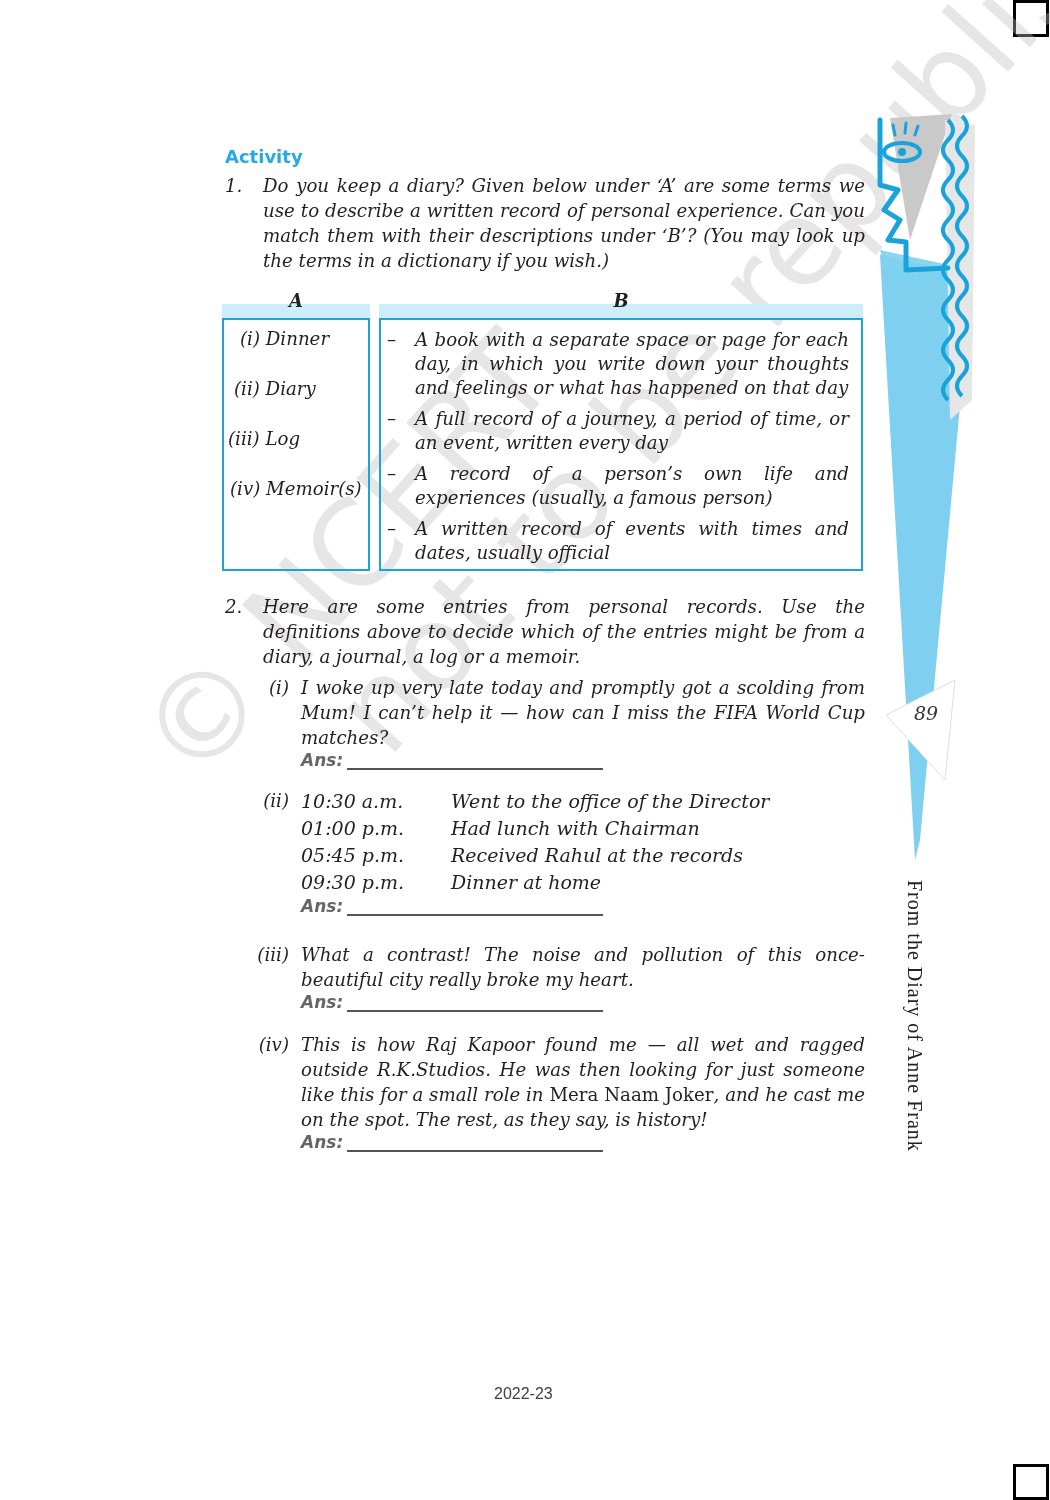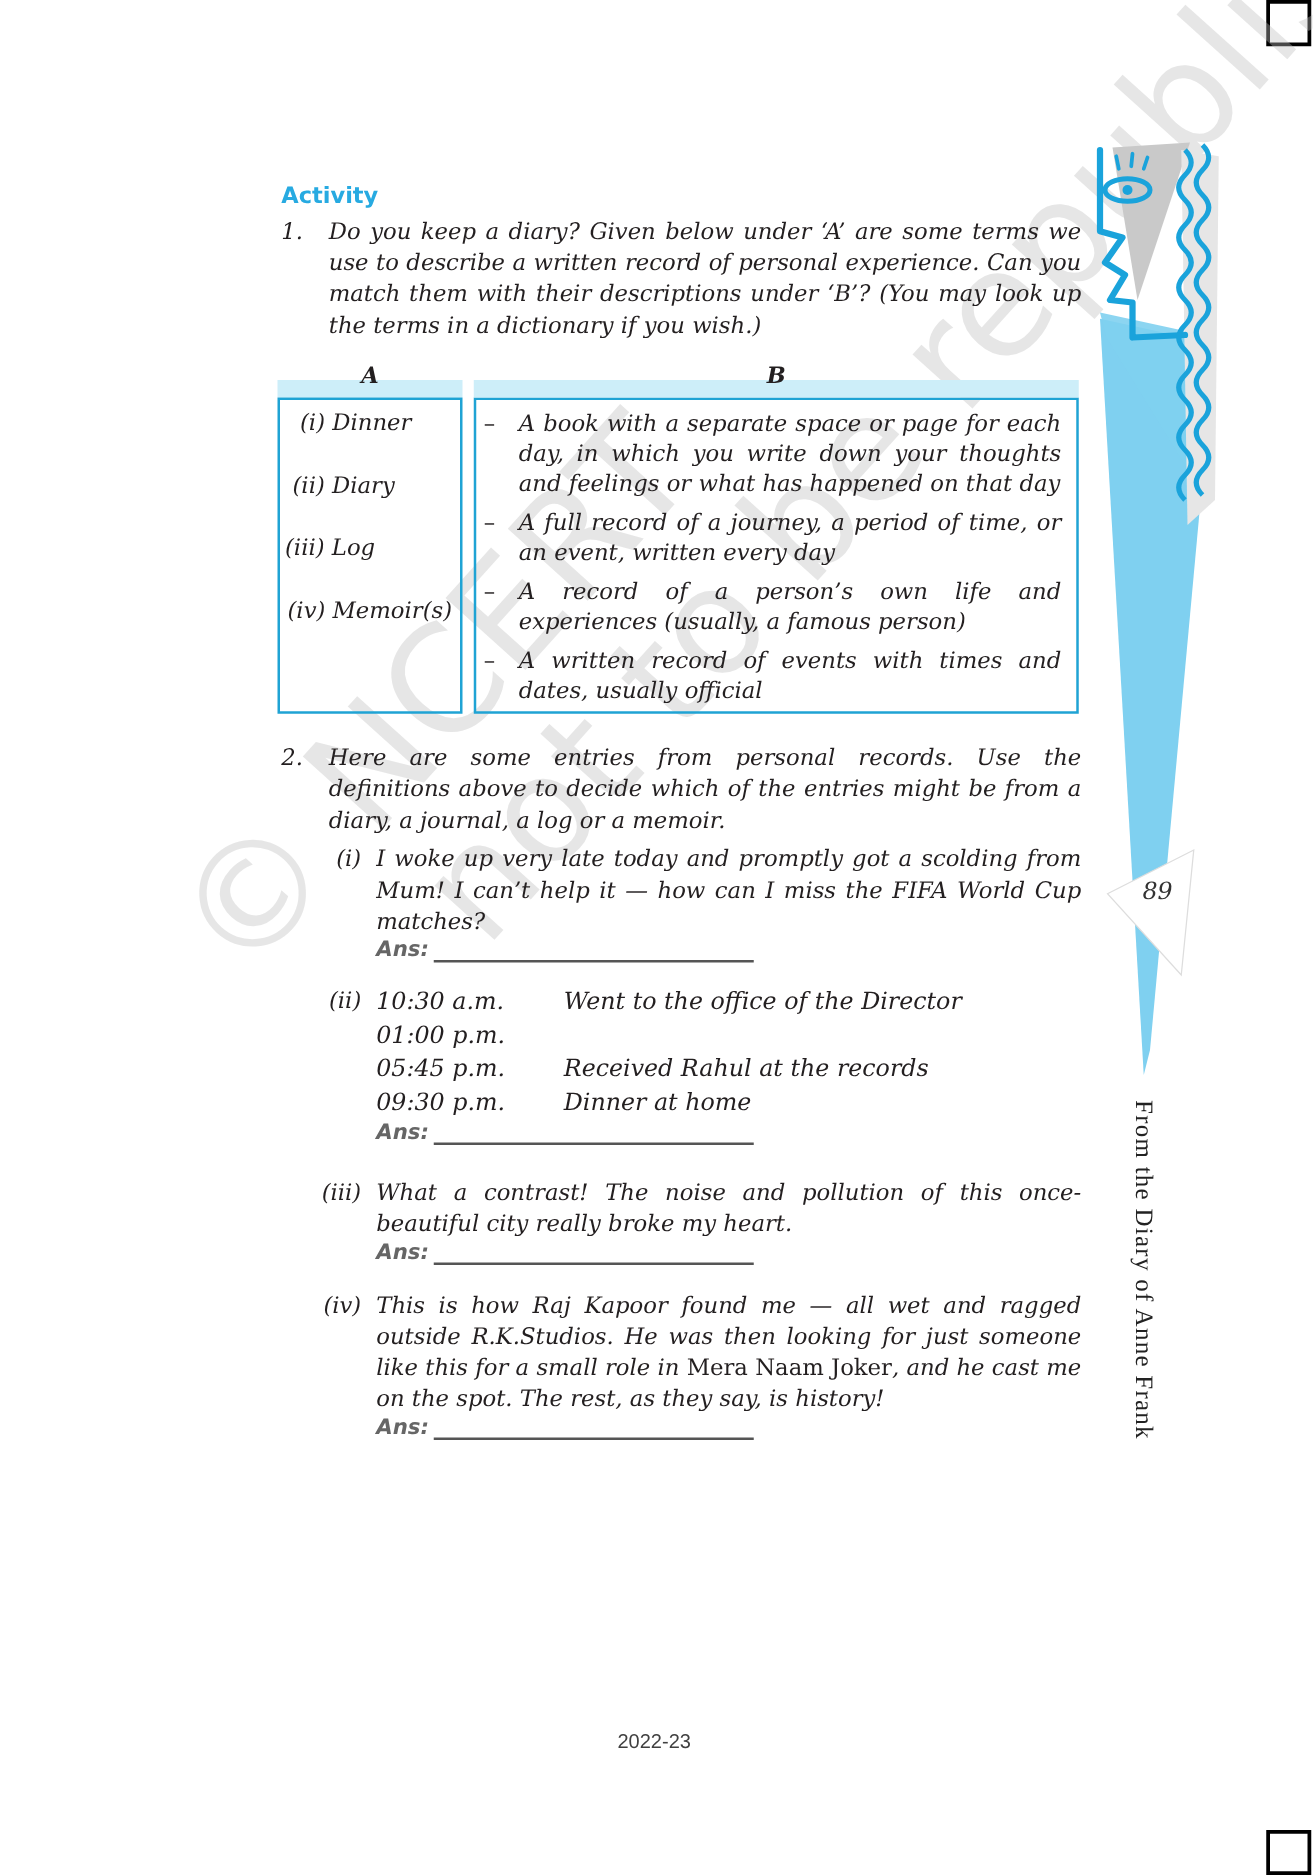--- a/index.html
+++ b/index.html
@@ -153,20 +153,21 @@
 
   <div style="height:12px;"></div>
   <div class="sub">
     <span class="snum">(ii)</span>
     <div class="log-row">
         <span class="t">10:30 a.m.</span>
         <span>Went to the office of the Director</span>
       </div>
     <div class="log-row">
         <span class="t">01:00 p.m.</span>
+        <span>Had lunch with Chairman</span>
       </div>
     <div class="log-row">
         <span class="t">05:45 p.m.</span>
         <span>Received Rahul at the records</span>
       </div>
     <div class="log-row">
         <span class="t">09:30 p.m.</span>
         <span>Dinner at home</span>
       </div>
   </div>

